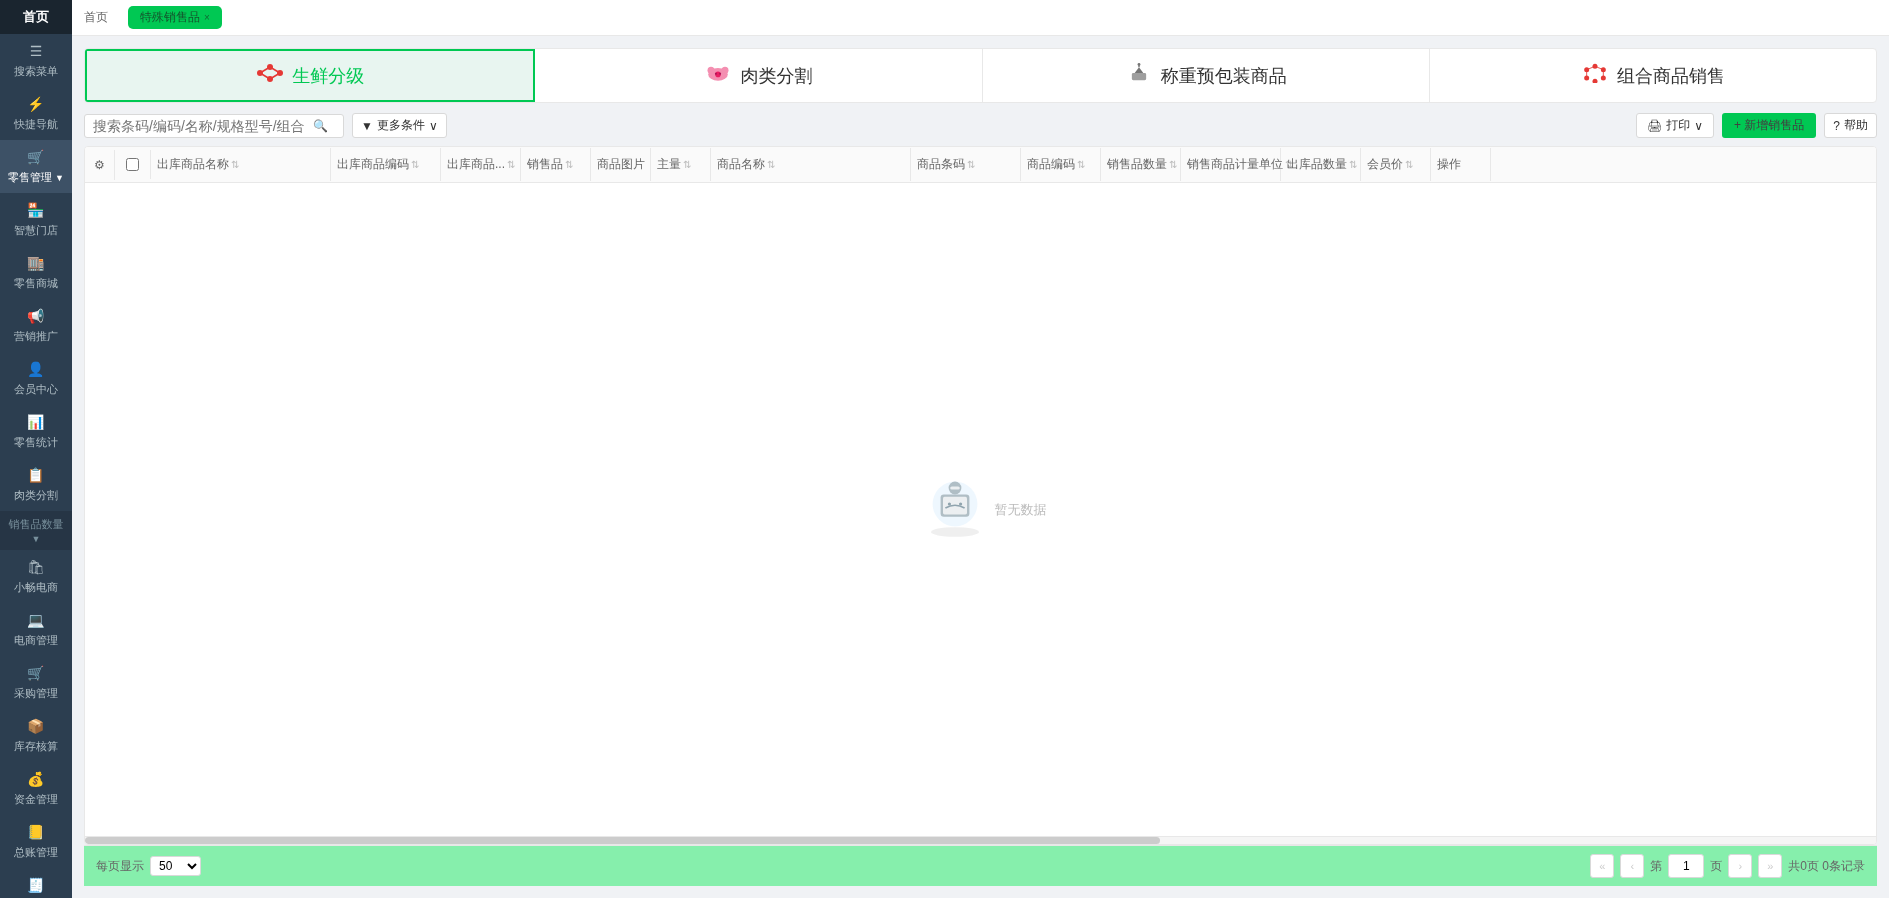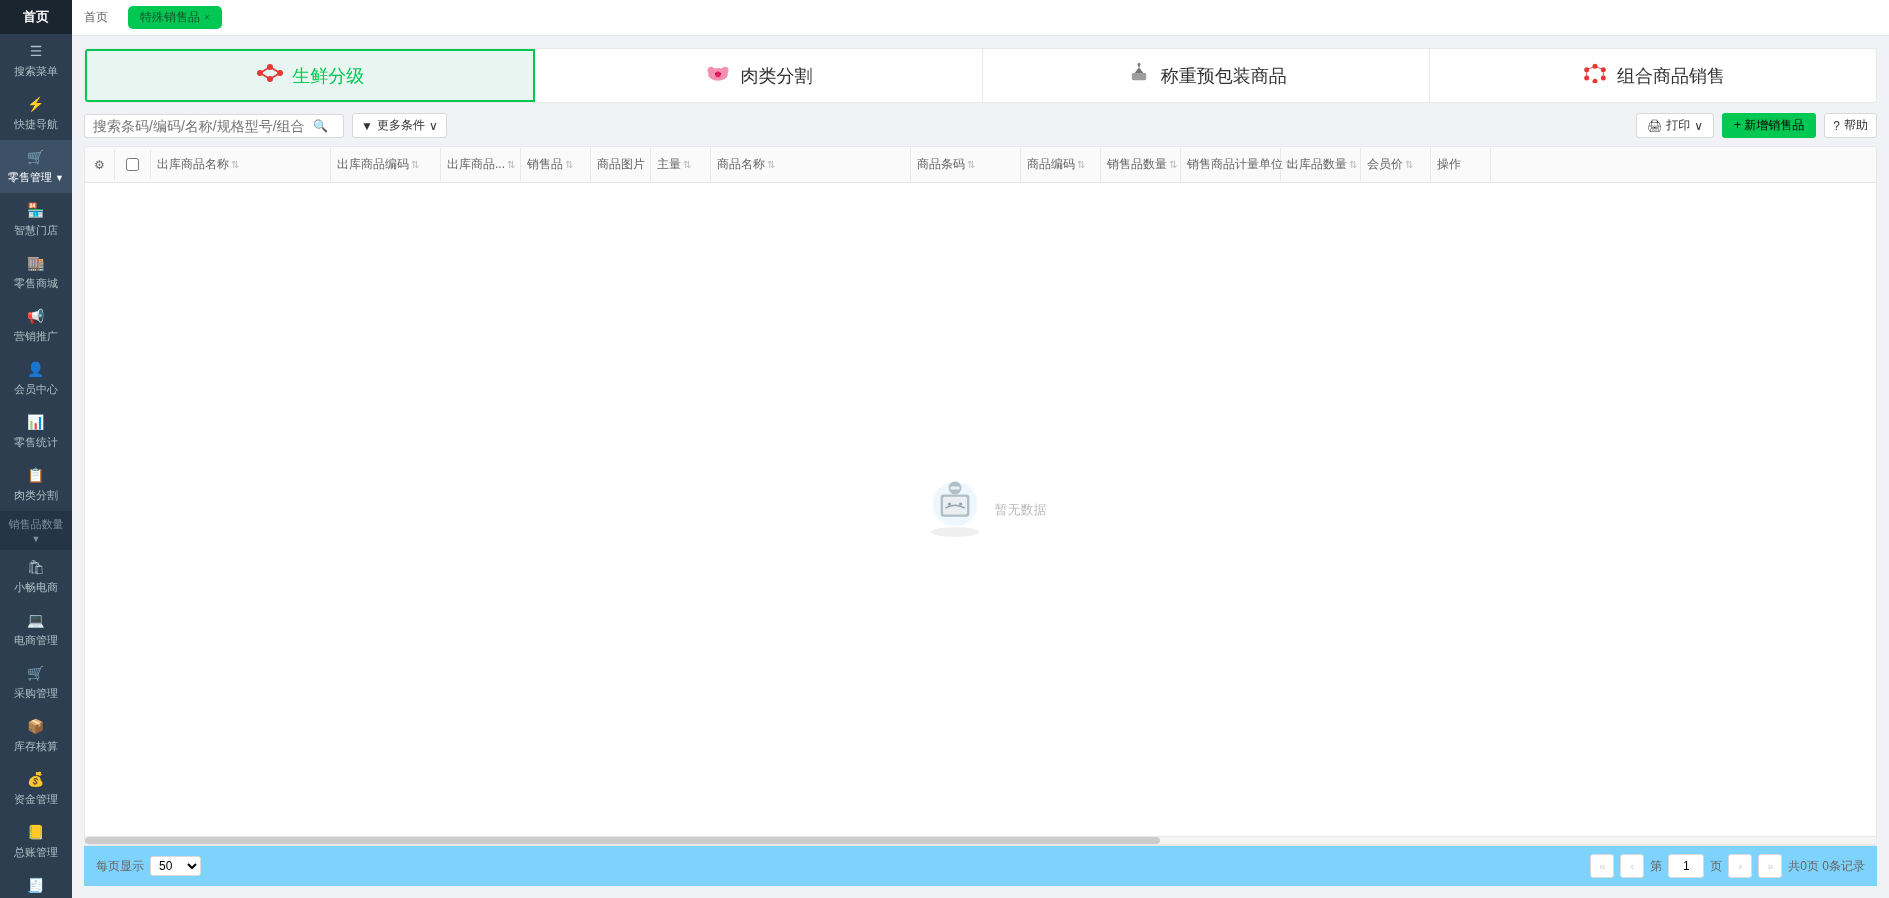--- a/index.html
+++ b/index.html
@@ -178,21 +178,21 @@
     .add-btn {
       display: flex;
       align-items: flex-start;
       gap: 4px;
       border: none;
       border-radius: 3px;
       padding: 4px 12px;
       background: #00c853;
       cursor: pointer;
       font-size: 12px;
-      color: #000000;
+      color: #404040;
     }
 
     .help-btn {
       display: flex;
       align-items: center;
       gap: 4px;
       border: 1px solid #d9d9d9;
       border-radius: 3px;
       padding: 3px 8px;
       background: #fff;
@@ -263,21 +263,21 @@
       margin-bottom: 12px;
     }
 
     
     #pagination {
       display: flex;
       align-items: center;
       justify-content: space-between;
       padding: 8px 12px;
       border-top: 1px solid #e8e8e8;
-      background: #7dd3fc;
+      background: #86efac;
       font-size: 12px;
       color: #666;
       flex-shrink: 0;
     }
     .page-left { display: flex; align-items: center; gap: 6px; }
     .page-right { display: flex; align-items: center; gap: 6px; }
     .page-size-select {
       border: 1px solid #d9d9d9;
       border-radius: 3px;
       padding: 1px 4px;

